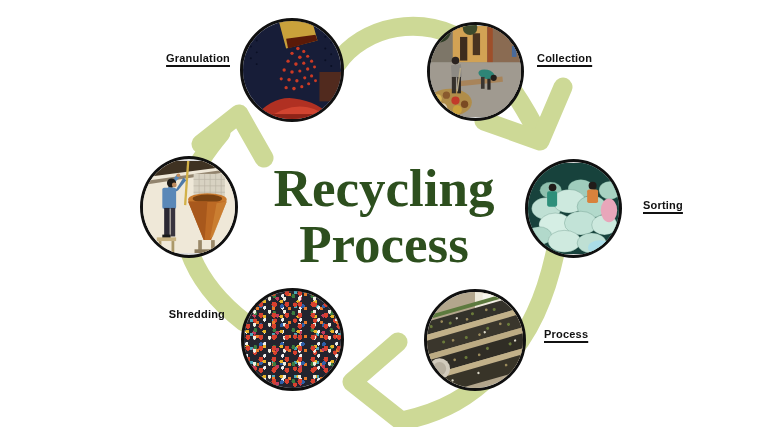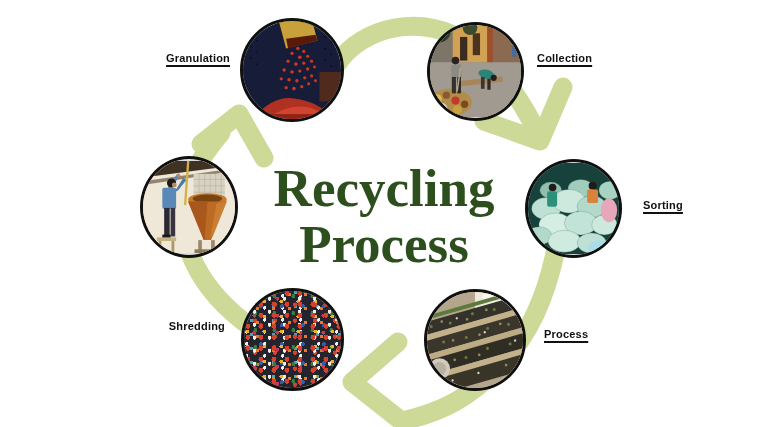--- a/index.html
+++ b/index.html
@@ -22,21 +22,21 @@
   .c-extrusion{left:140px;top:156px;width:98px;height:102px;}
   .step-label{
     position:absolute;z-index:3;font-size:11px;font-weight:700;color:#111111;
     letter-spacing:.2px;white-space:nowrap;
   }
   .u{text-decoration:underline;text-decoration-thickness:2px;text-underline-offset:3px;text-align:center;}
   .l-granulation{left:120px;top:52px;width:110px;text-align:right;}
   .l-collection{left:537px;top:52px;}
   .l-sorting{left:643px;top:199px;}
   .l-cleaning{left:544px;top:328px;}
-  .l-shredding{left:115px;top:320px;width:110px;text-align:right;}
+  .l-shredding{left:115px;top:308px;width:110px;text-align:right;}
   .l-extrusion{left:25px;top:199px;width:106px;text-align:right;}
   .title{
     position:absolute;left:258px;top:160px;width:252px;z-index:3;text-align:center;
     font-family:"Liberation Serif", serif;font-weight:700;font-size:53px;line-height:56px;
     color:#2d4f1e;
   }
   .shred-tex{
     position:absolute;inset:0;background-color:#23242e;
     background-image:
       radial-gradient(circle 2.5px at 30% 20%, #d8402e 95%, transparent),

